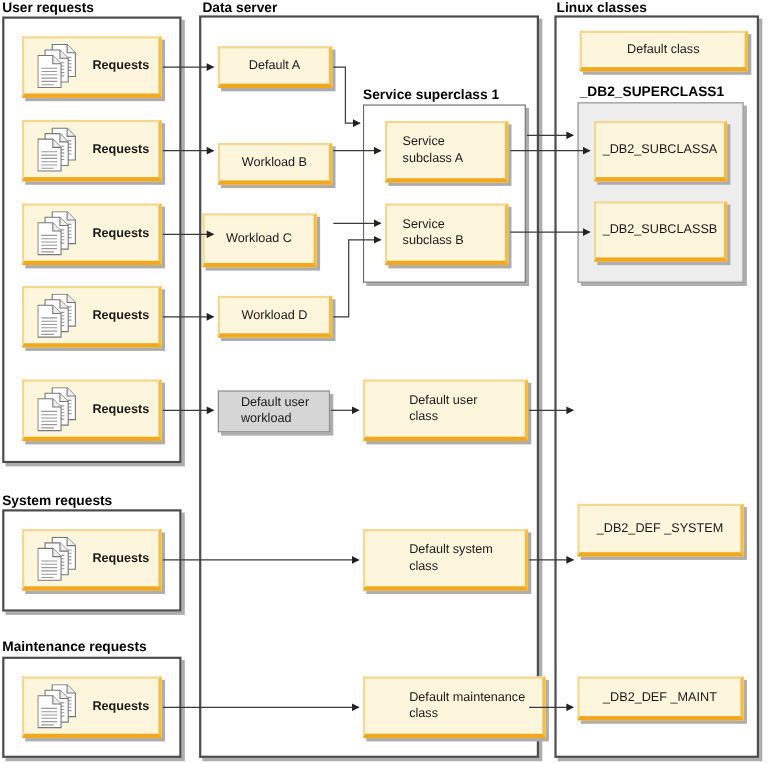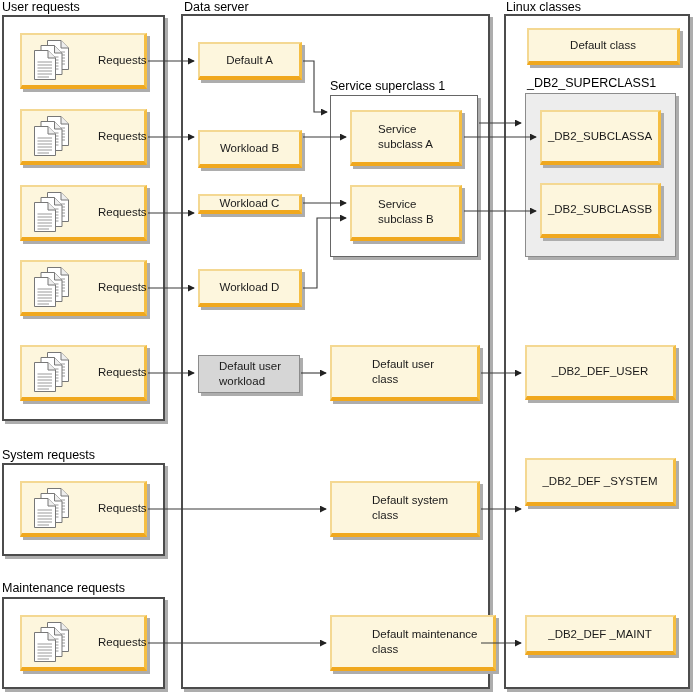--- a/index.html
+++ b/index.html
@@ -2,21 +2,21 @@
 <html style="--box_fill: #FDF6DD; --box_border_light: #F4D892; --box_border_amber: #F5BE42; --box_border_orange: #F0A81E; --gray_fill: #D6D6D6; --container_gray: #EDEDED; --shadow: #ADADAD; --line: #333333;"><head>
 <meta charset="utf-8">
 <style>
   html,body{margin:0;padding:0;background:#fff;}
   .stage{
     position:relative;width:698px;height:694px;background:#fff;
     font-family:"Liberation Sans","DejaVu Sans",sans-serif;
     color:#111;overflow:hidden;
   }
   .glabel{
-    position:absolute;font-size:12.5px;font-weight:normal;color:#000;
+    position:absolute;font-size:12.5px;font-weight:bold;color:#000;
     white-space:nowrap;line-height:14px;
   }
   .group{
     position:absolute;background:#fff;border:2px solid #4c4c4c;
     box-shadow:3px 3px 0 var(--shadow);box-sizing:border-box;
   }
   .subgroup{
     position:absolute;background:#fff;border:1.5px solid #666;
     box-shadow:3px 3px 0 var(--shadow);box-sizing:border-box;
   }
@@ -33,22 +33,22 @@
     box-shadow:3px 3px 0 var(--shadow);
     box-sizing:border-box;display:flex;align-items:center;
   }
   .gbox{
     position:absolute;background:var(--gray_fill);border:1px solid #8c8c8c;
     box-shadow:3px 3px 0 var(--shadow);
     box-sizing:border-box;display:flex;align-items:center;
   }
   .lbl{font-size:11.5px;line-height:1.28;white-space:pre-line;color:#1a1a1a;}
   .center{justify-content:center;text-align:right;}
-  .pl20{padding-left:20px;} .pl30{padding-left:26px;} .pl40{padding-left:40px;}
-  .reqbox{padding-left:12px;gap:28px;}
+  .pl20{padding-left:20px;} .pl30{padding-left:14px;} .pl40{padding-left:40px;}
+  .reqbox{padding-left:12px;gap:14px;font-weight:bold;}
   .icon{flex:0 0 auto;display:block;}
   svg.overlay{position:absolute;left:0;top:0;pointer-events:none;}
   .hiddefs{position:absolute;width:0;height:0;overflow:hidden;}
 </style>
 </head>
 <body>
 
 <svg class="hiddefs" aria-hidden="true">
   <defs>
     <g id="doc-page">
@@ -134,21 +134,21 @@
       </svg>
     <span class="lbl">Requests</span>
   </div>
 
   <div class="ybox center" style="left:198px;top:42px;width:104px;height:38px">
       <span class="lbl">Default A</span>
     </div>
   <div class="ybox center" style="left:198px;top:130px;width:104px;height:38px">
       <span class="lbl">Workload B</span>
     </div>
-  <div class="ybox center" style="left:198px;top:194px;width:104px;height:20px">
+  <div class="ybox center" style="left:184px;top:194px;width:104px;height:49px">
       <span class="lbl">Workload C</span>
     </div>
   <div class="ybox center" style="left:198px;top:269px;width:104px;height:38px">
       <span class="lbl">Workload D</span>
     </div>
   <div class="gbox pl20" style="left:198px;top:355px;width:102px;height:38px">
       <span class="lbl">Default user
 workload</span>
     </div>
 
@@ -175,23 +175,20 @@
     </div>
 
   <div class="ybox center" style="left:527px;top:28px;width:153px;height:37px">
       <span class="lbl">Default class</span>
     </div>
   <div class="ybox center" style="left:540px;top:110px;width:121px;height:55px">
       <span class="lbl">_DB2_SUBCLASSA</span>
     </div>
   <div class="ybox center" style="left:540px;top:183px;width:121px;height:55px">
       <span class="lbl">_DB2_SUBCLASSB</span>
-    </div>
-  <div class="ybox center" style="left:525px;top:345px;width:151px;height:55px">
-      <span class="lbl">_DB2_DEF_USER</span>
     </div>
   <div class="ybox center" style="left:525px;top:458px;width:151px;height:48px">
       <span class="lbl">_DB2_DEF _SYSTEM</span>
     </div>
   <div class="ybox center" style="left:525px;top:615px;width:151px;height:40px">
       <span class="lbl">_DB2_DEF _MAINT</span>
     </div>
 
   <svg class="overlay" width="698" height="694" viewBox="0 0 698 694">
     <defs>

